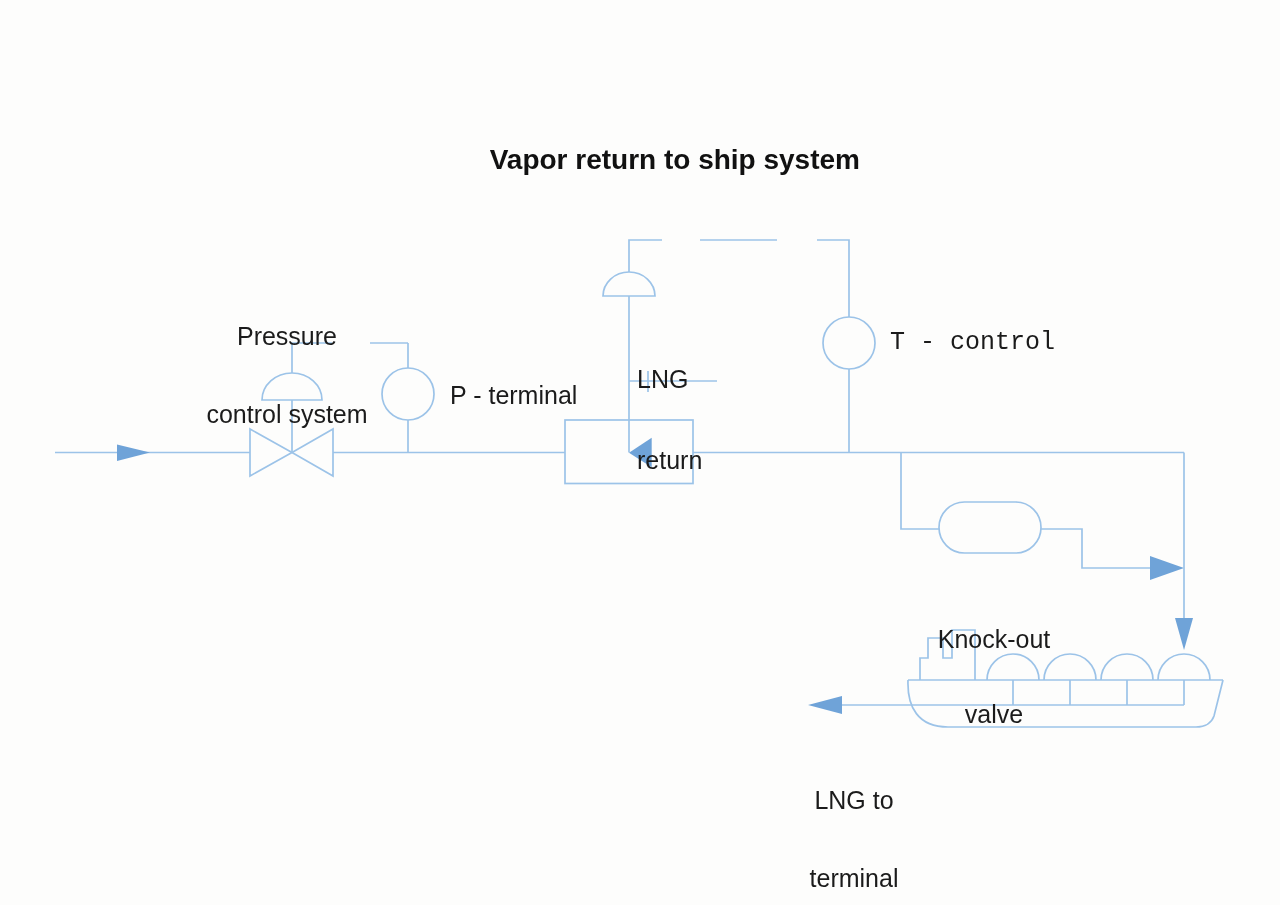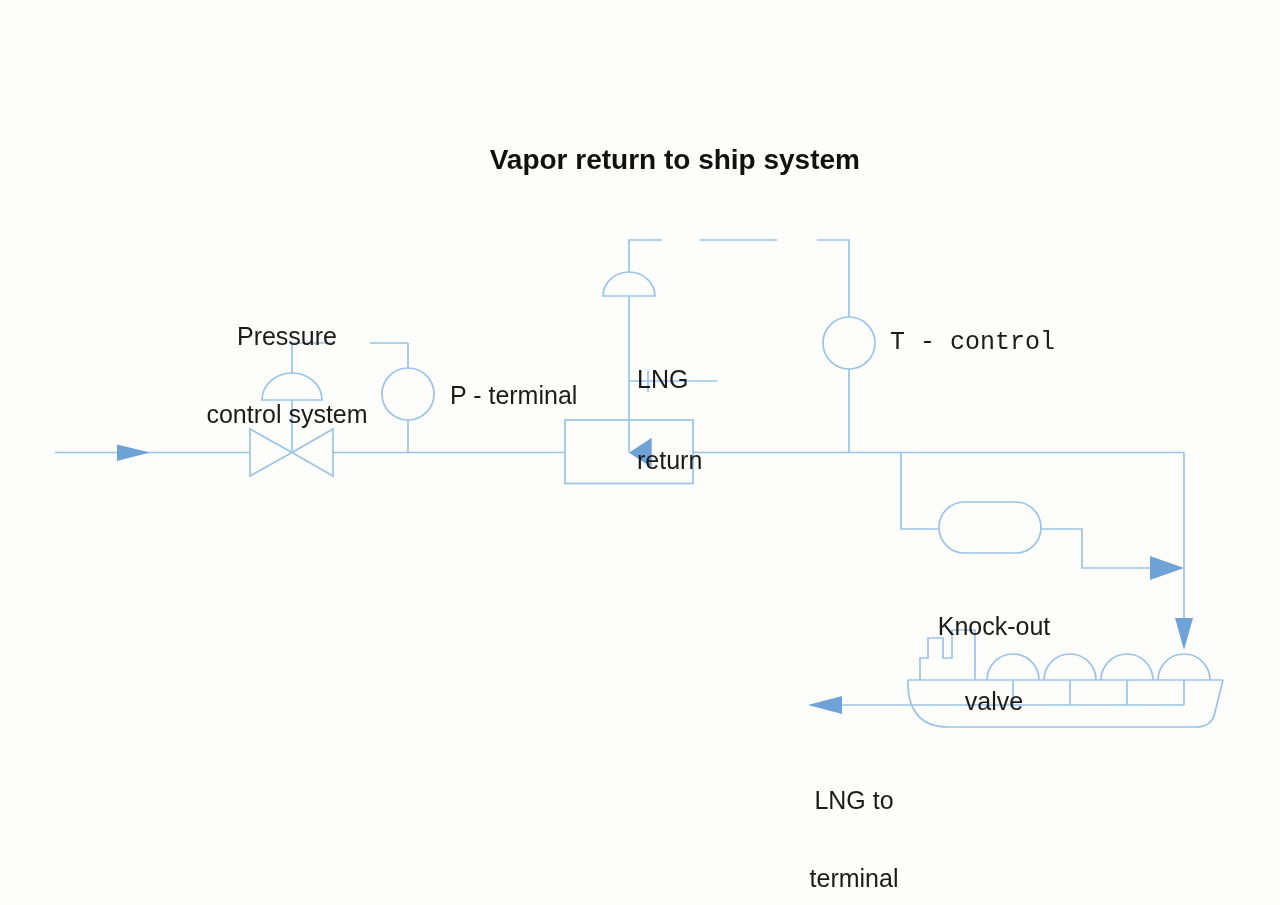--- a/index.html
+++ b/index.html
@@ -128,21 +128,21 @@
 
   <div class="lbl" style="left:450px;top:382px;">P - terminal</div>
 
   <div class="lbl" style="left:637px;top:312px;line-height:27px;">
     <div>LNG</div>
     <div>return</div>
   </div>
 
   <div class="lbl" style="left:890px;top:330px;font-family:Liberation Mono, monospace;">T - control</div>
 
-  <div class="lbl center" style="left:920px;top:564px;width:148px;line-height:25px;">
+  <div class="lbl center" style="left:920px;top:577px;width:148px;line-height:25px;">
     <div>Knock-out</div>
     <div>valve</div>
   </div>
 
   <div class="lbl center" style="left:790px;top:735px;width:128px;">
     <div>LNG to</div>
     <div>terminal</div>
   </div>
 
 </div>

